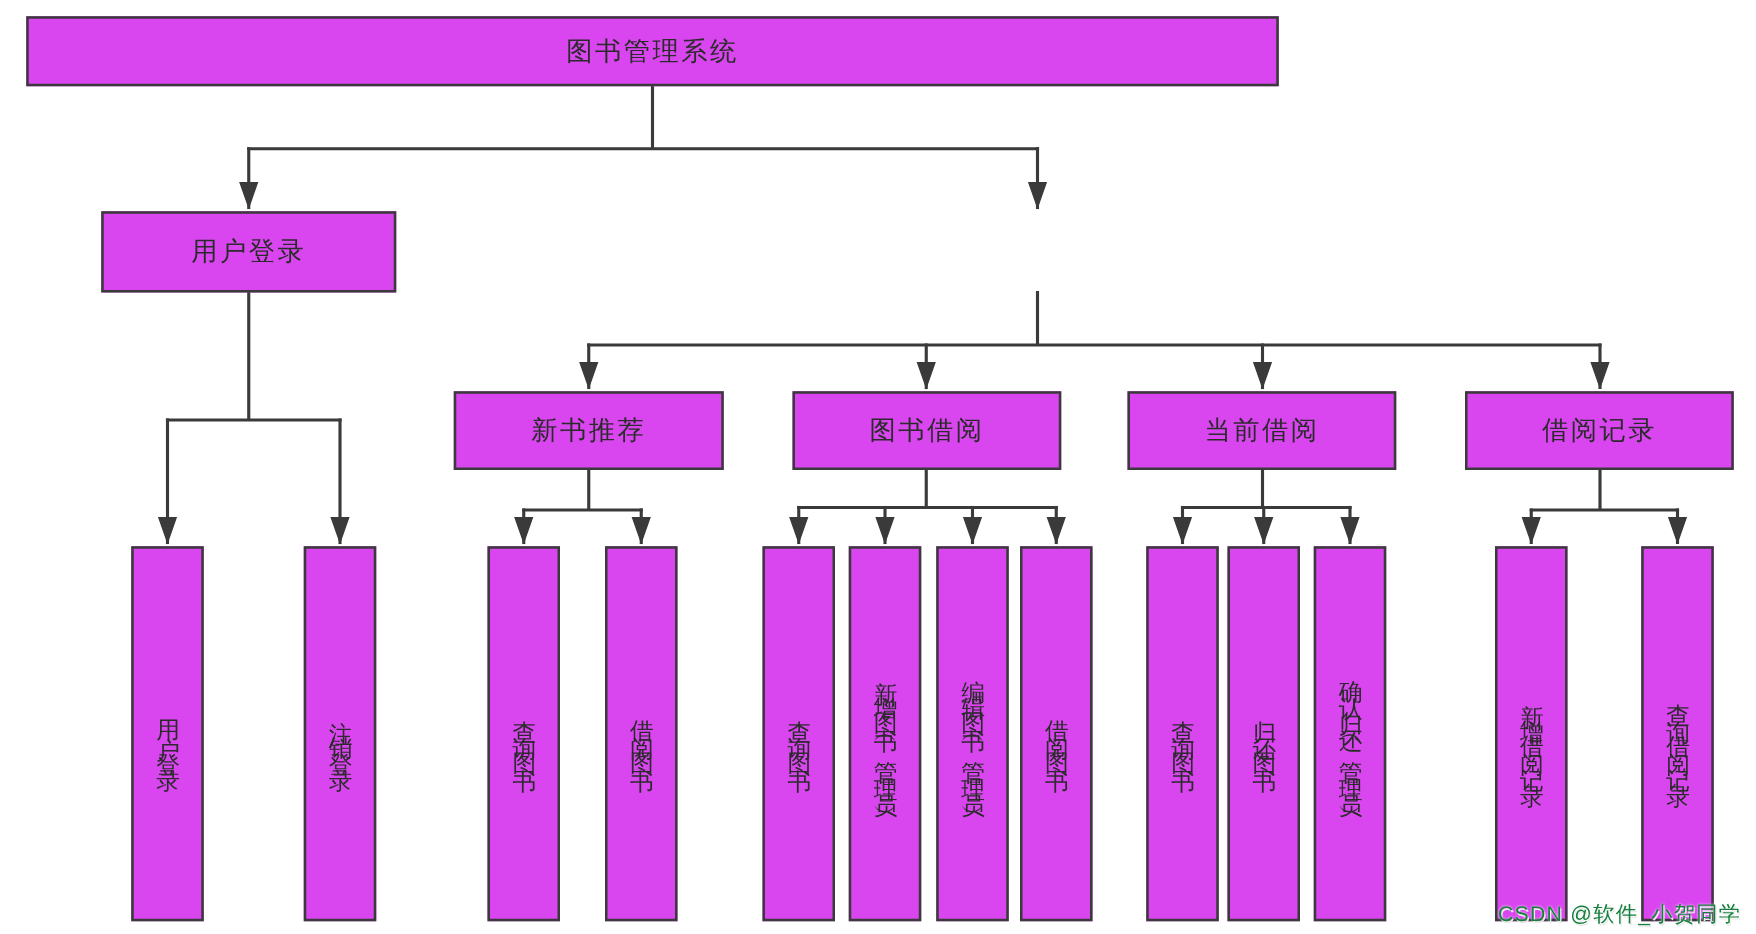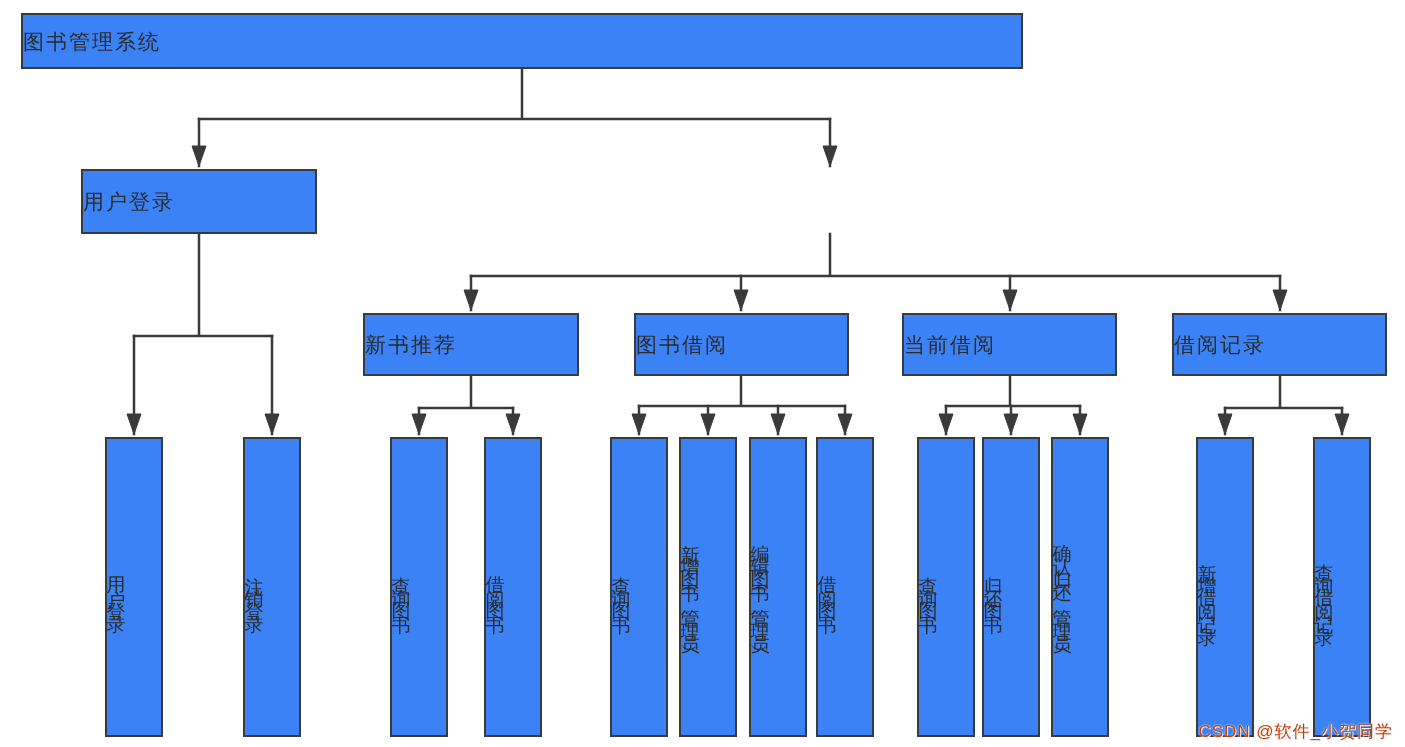--- a/index.html
+++ b/index.html
@@ -2,30 +2,30 @@
 <html><head>
 <meta charset="utf-8">
 <style>
   html,body{margin:0;padding:0;background:#fff;}
   .canvas{
     position:relative;width:1405px;height:747px;background:#ffffff;
     font-family:"Liberation Sans","DejaVu Sans",sans-serif;overflow:hidden;
   }
   .connectors{position:absolute;left:0;top:0;width:1405px;height:747px;}
   .node{
-    position:absolute;box-sizing:border-box;border:2.5px solid #3a3a3a;background:#3b82f6;
-    display:flex;align-items:center;justify-content:flex-start;color:#2b2b2b;
+    position:absolute;box-sizing:border-box;border:2.5px solid #3a3a3a;background:#d946ef;
+    display:flex;align-items:center;justify-content:center;color:#2b2b2b;
   }
   .node.h span{font-size:21px;letter-spacing:2px;white-space:nowrap;line-height:1;}
   .node.v span{
     writing-mode:vertical-rl;text-orientation:mixed;
     font-size:19px;letter-spacing:13px;line-height:1;white-space:nowrap;
   }
   .watermark{
-    position:absolute;right:12px;bottom:4px;font-size:17px;color:#c2410c;
+    position:absolute;right:12px;bottom:4px;font-size:17px;color:#15803d;
     letter-spacing:1px;white-space:nowrap;
     text-shadow:0 0 2px #ffffff,1px 1px 0 #e8e8e8;
   }
 </style>
 </head>
 <body>
 
 <div class="canvas">
 
   <svg class="connectors" viewBox="0 0 1405 747" xmlns="http://www.w3.org/2000/svg">

